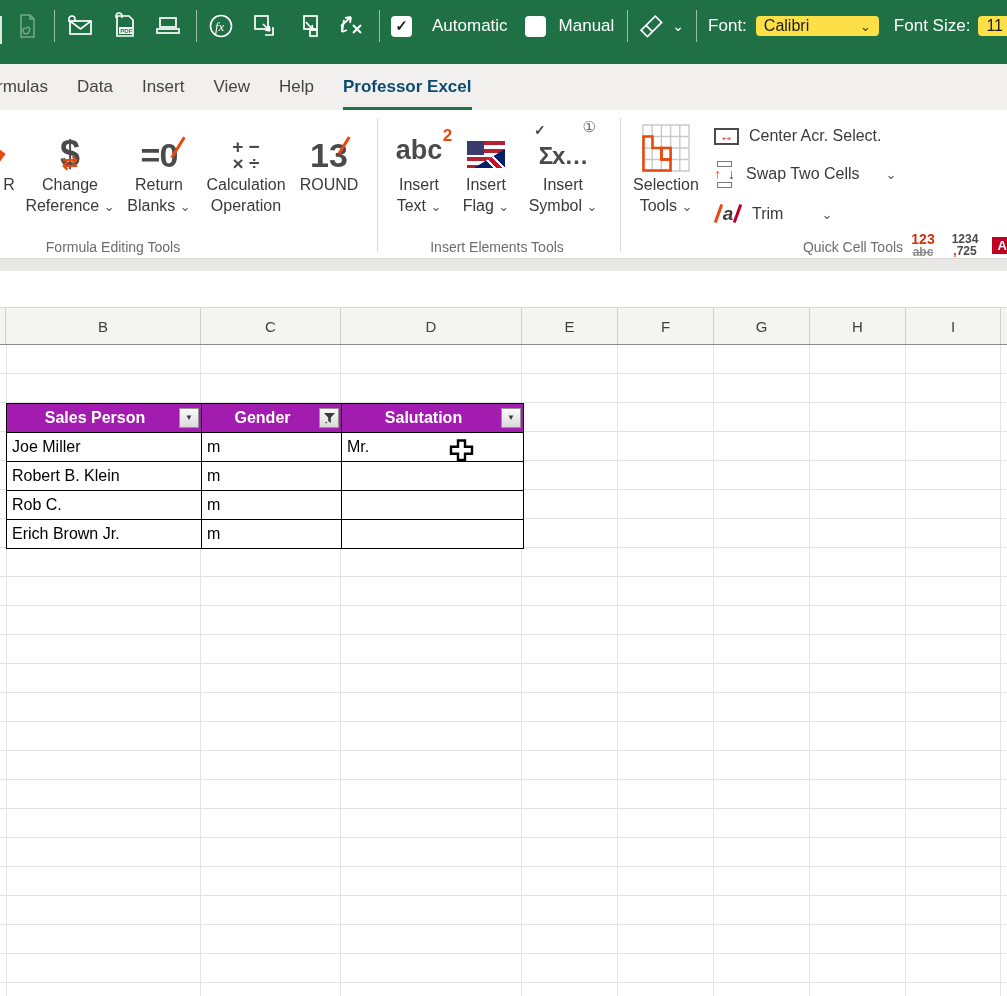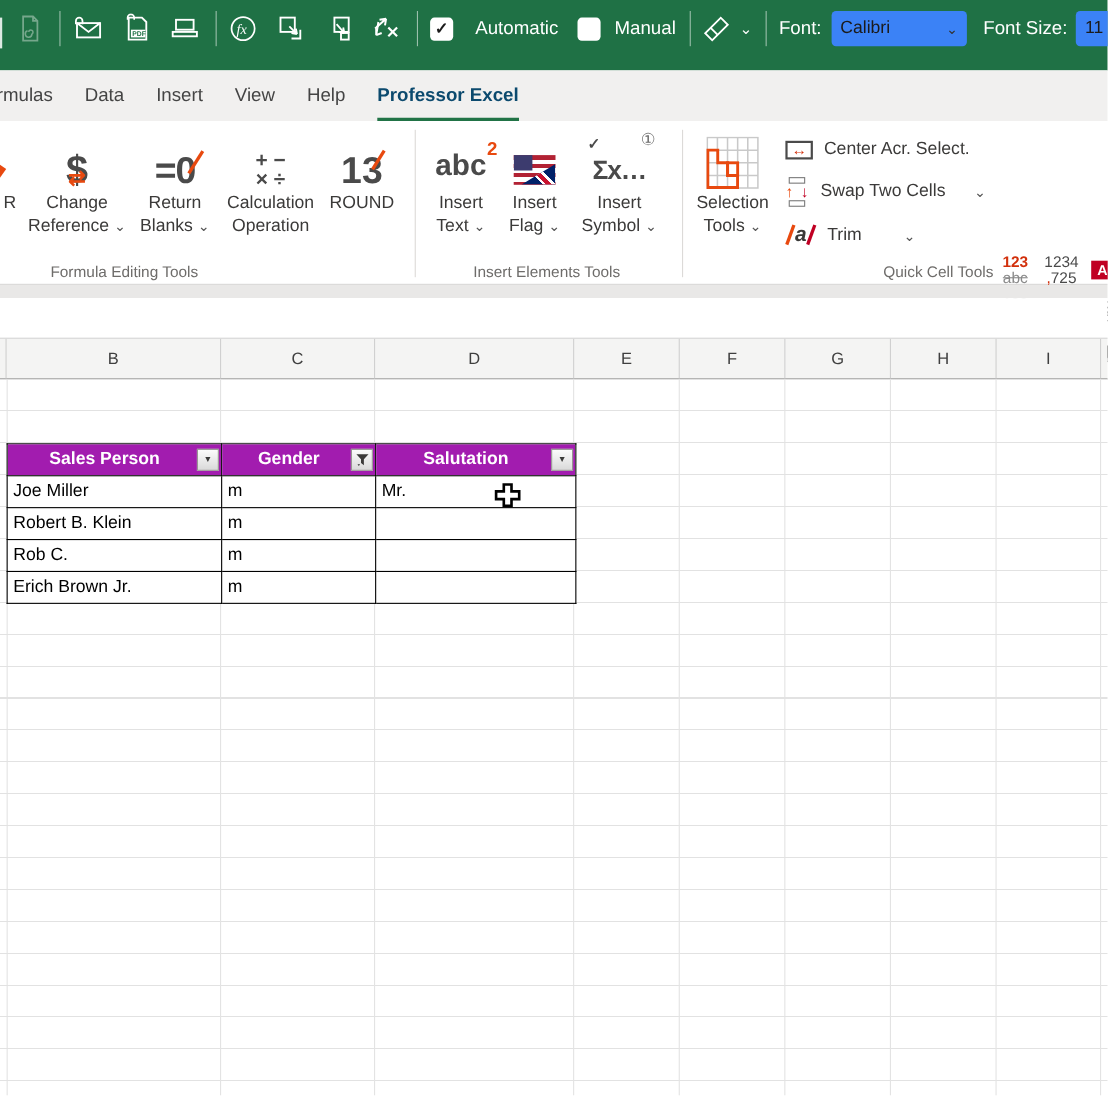--- a/index.html
+++ b/index.html
@@ -9,21 +9,21 @@
   
   .toolbar { position:absolute; top:0; left:0; width:1007px; height:64px;
     background:#1F7145; display:flex; align-items:center; padding:0 0 12px 12px; }
   .tb-edge { position:absolute; left:0; top:16px; width:2px; height:28px; background:#fff; opacity:.85; }
   .tbtn { display:flex; align-items:center; justify-content:center; width:30px; height:34px; flex:0 0 auto; }
   .tbtn svg { display:block; }
   .tb-sep { width:1px; height:32px; background:rgba(255,255,255,.55); flex:0 0 auto; }
   .tb-label { color:#fff; font-size:17px; flex:0 0 auto; }
   .cbox { width:21px; height:21px; background:#fff; border-radius:4px; flex:0 0 auto;
     display:flex; align-items:center; justify-content:center; font-size:15px; font-weight:700; color:#1b1b1b; }
-  .tb-select { height:32px; background:#3b82f6; border-radius:4px; display:flex; align-items:center;
+  .tb-select { height:20px; background:#fde047; border-radius:4px; display:flex; align-items:center;
     padding:0 8px; font-size:16px; color:#1b1b1b; flex:0 0 auto; }
   .tb-select .chev { margin-left:auto; font-size:13px; color:#333; }
 
   
   .tabbar { position:absolute; top:64px; left:0; width:1007px; height:46px; background:#F1F0EF;
     display:flex; align-items:stretch; }
   .tab { display:flex; align-items:center; font-size:17px; color:#444; margin-right:29px; flex:0 0 auto; }
   .tab.cut { margin-left:-3px; }
   .tab.active { font-weight:700; color:#0c4a6e; box-shadow:inset 0 -3px 0 #217346; }
 
@@ -70,21 +70,21 @@
   .swapicon .dn { position:absolute; right:1px; top:5px; color:#C00023; font-weight:700; font-size:14px; }
   .trimicon { width:28px; height:24px; position:relative; display:flex; align-items:center;
     justify-content:center; font-style:italic; font-weight:700; font-size:19px; color:#3b3a39; }
   .trimicon i { position:absolute; width:3px; height:19px; top:2px; }
   .trimicon i.l { left:3px; background:#E8490F; transform:rotate(20deg); }
   .trimicon i.r { right:3px; background:#C00023; transform:rotate(20deg); }
 
   .sicon { position:absolute; width:38px; height:34px; display:flex; flex-direction:column;
     align-items:center; justify-content:center; line-height:1; }
   .sicon .t1 { font-size:14px; font-weight:700; }
-  .sicon .t2 { font-size:14px; font-weight:400; }
+  .sicon .t2 { font-size:12px; font-weight:700; }
   .strike { text-decoration:line-through; }
   .gray { color:#8a8a8a; } .dk { color:#4a4a4a; } .red { color:#D2300C; }
   .bigletter { font-size:27px; color:#4a4a4a; font-weight:400; }
   .abred { width:30px; height:17px; background:#C00023; color:#fff; font-size:13px; font-weight:700;
     display:flex; align-items:center; justify-content:center; }
   .boxed123 { border:1.5px solid #4a4a4a; font-size:12px; font-weight:700; color:#4a4a4a; padding:2px 3px; }
   .minigrid { width:22px; height:27px; border:1px solid #777; position:relative;
     background:repeating-linear-gradient(90deg,#999 0 1px,transparent 1px 7.3px),
                repeating-linear-gradient(0deg,#999 0 1px,transparent 1px 6.5px); }
   .minigrid b { position:absolute; width:6px; height:5px; background:#D2300C; }

